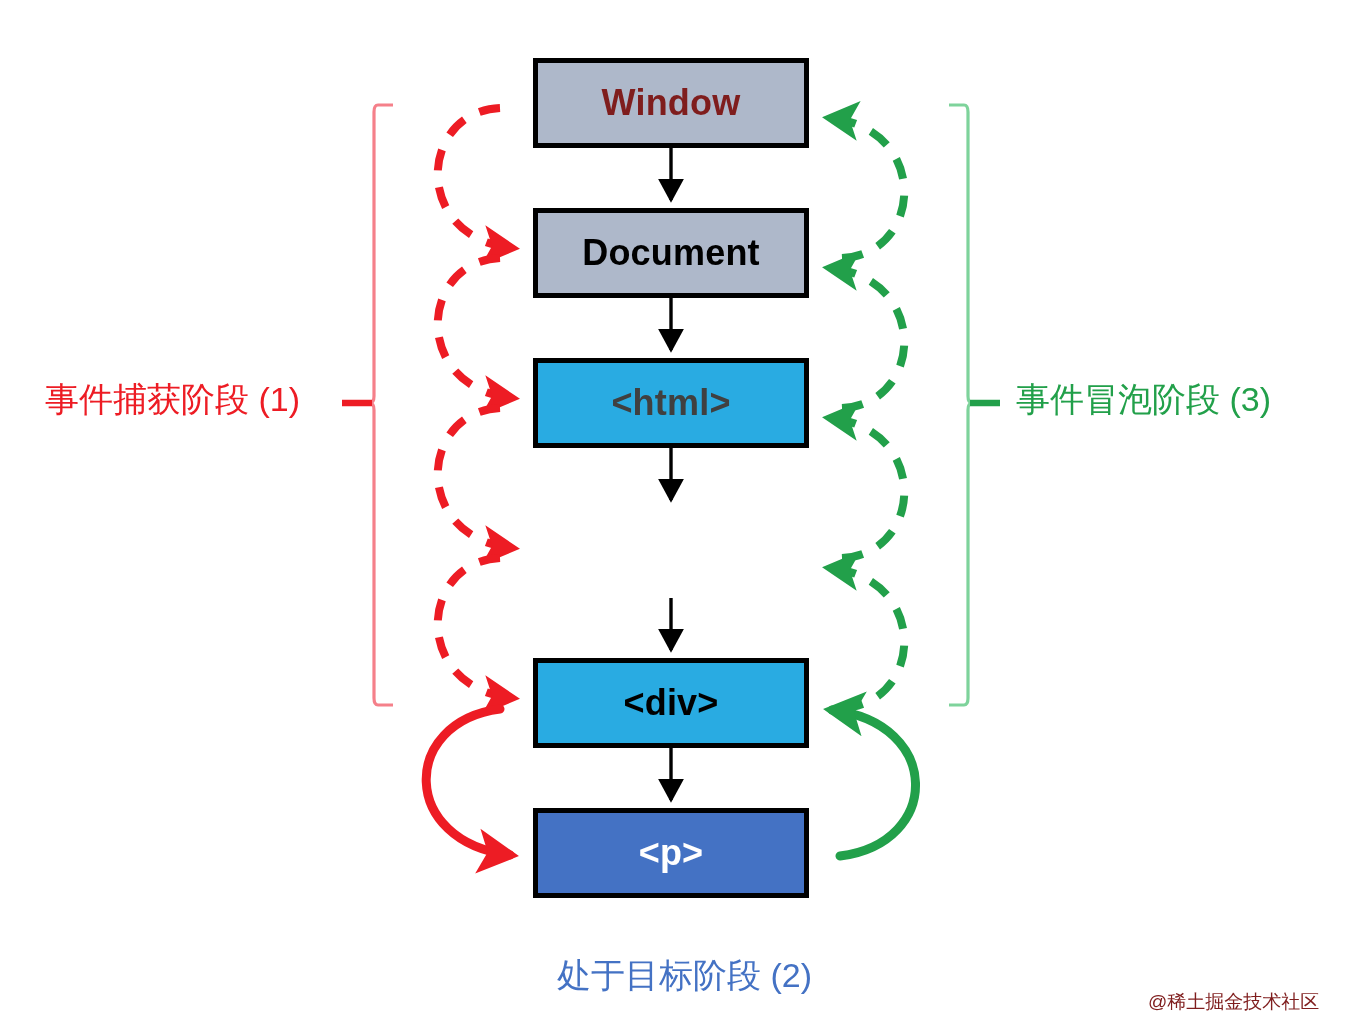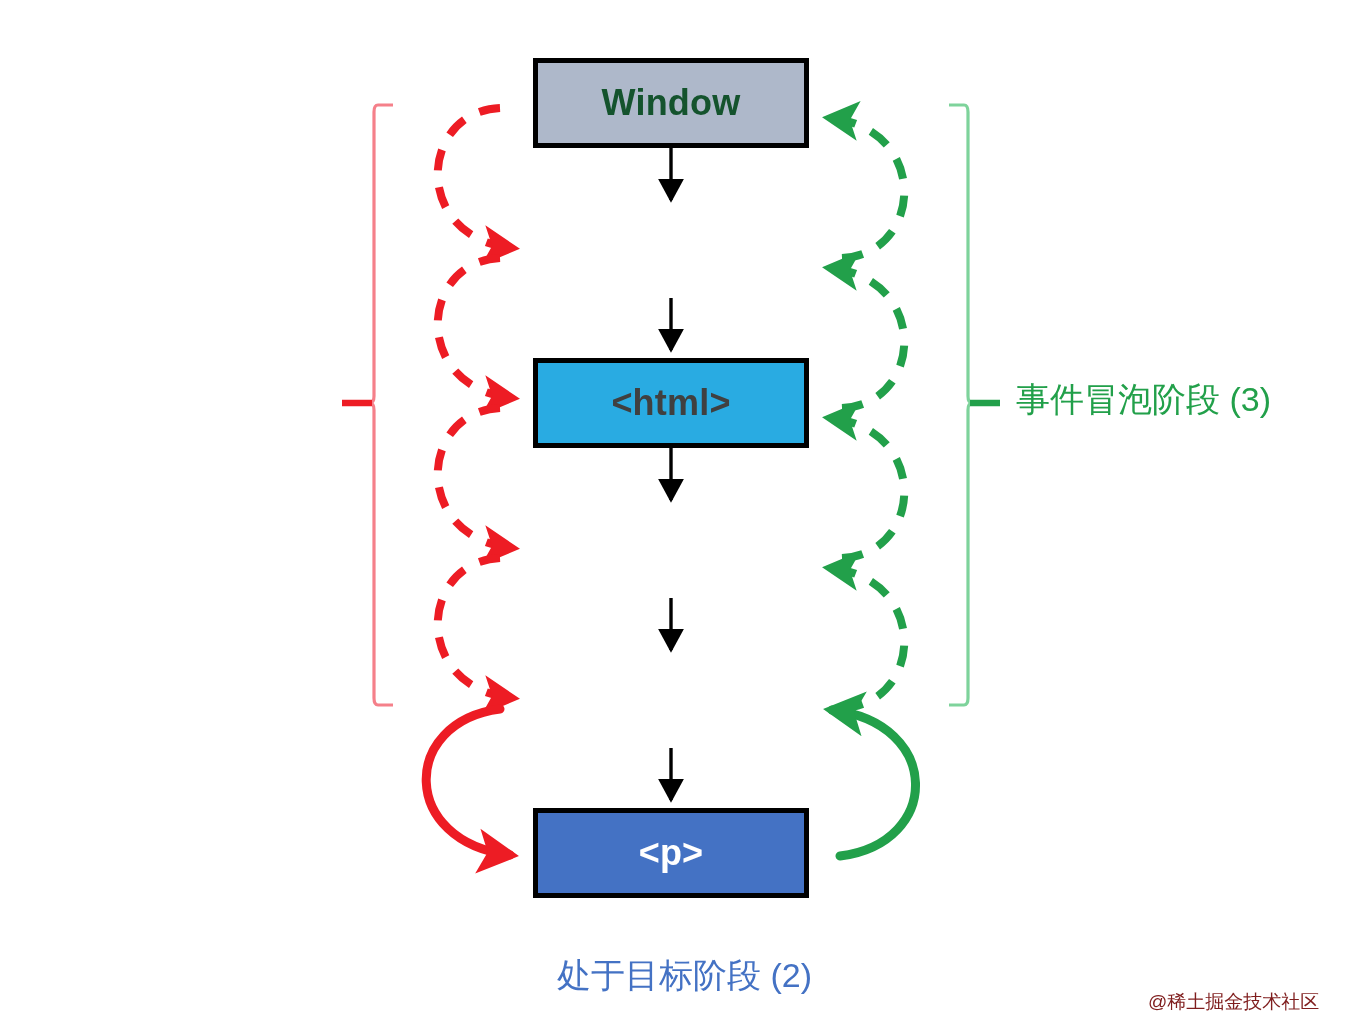--- a/index.html
+++ b/index.html
@@ -114,34 +114,41 @@
 
     <g fill="none" stroke="#7ED39B" stroke-width="3.2" stroke-linecap="butt" stroke-linejoin="miter">
       <path d="M 949,105 L 964,105 Q 968,105 968,112 L 968,396 Q 968,403 972,403
                Q 968,403 968,410 L 968,698 Q 968,705 964,705 L 949,705"></path>
     </g>
     <line x1="970" y1="403" x2="1000" y2="403" stroke="#22A04A" stroke-width="6.5"></line>
 
   </svg>
 
   <div class="node-box" style="left:533px; top:58px; width:276px; height:90px; background:#AEB8CA;">
-    <span class="node-label" style="color:#14532d;">Window</span>
+    <span class="node-label" style="color:#7f1d1d;">Window</span>
   </div>
 
+  <div class="node-box" style="left:533px; top:208px; width:276px; height:90px; background:#AEB8CA;">
+    <span class="node-label" style="color:#000000;">Document</span>
+  </div>
 
   <div class="node-box" style="left:533px; top:358px; width:276px; height:90px; background:#29ABE2;">
     <span class="node-label" style="color:#404040;">&lt;html&gt;</span>
   </div>
 
 
+  <div class="node-box" style="left:533px; top:658px; width:276px; height:90px; background:#29ABE2;">
+    <span class="node-label" style="color:#000000;">&lt;div&gt;</span>
+  </div>
 
   <div class="node-box" style="left:533px; top:808px; width:276px; height:90px; background:#4472C4;">
     <span class="node-label" style="color:#ffffff;">&lt;p&gt;</span>
   </div>
 
+  <div class="phase-label" style="left:45px; top:382px; color:#ED1C24;">事件捕获阶段 (1)</div>
 
   <div class="phase-label" style="left:1016px; top:382px; color:#22A04A;">事件冒泡阶段 (3)</div>
 
   <div class="phase-label" style="left:557px; top:958px; color:#4472C4;">处于目标阶段 (2)</div>
 
   <div class="watermark" style="left:1148px; top:992px;">@稀土掘金技术社区</div>
 
 </div>
 
 </body></html>

